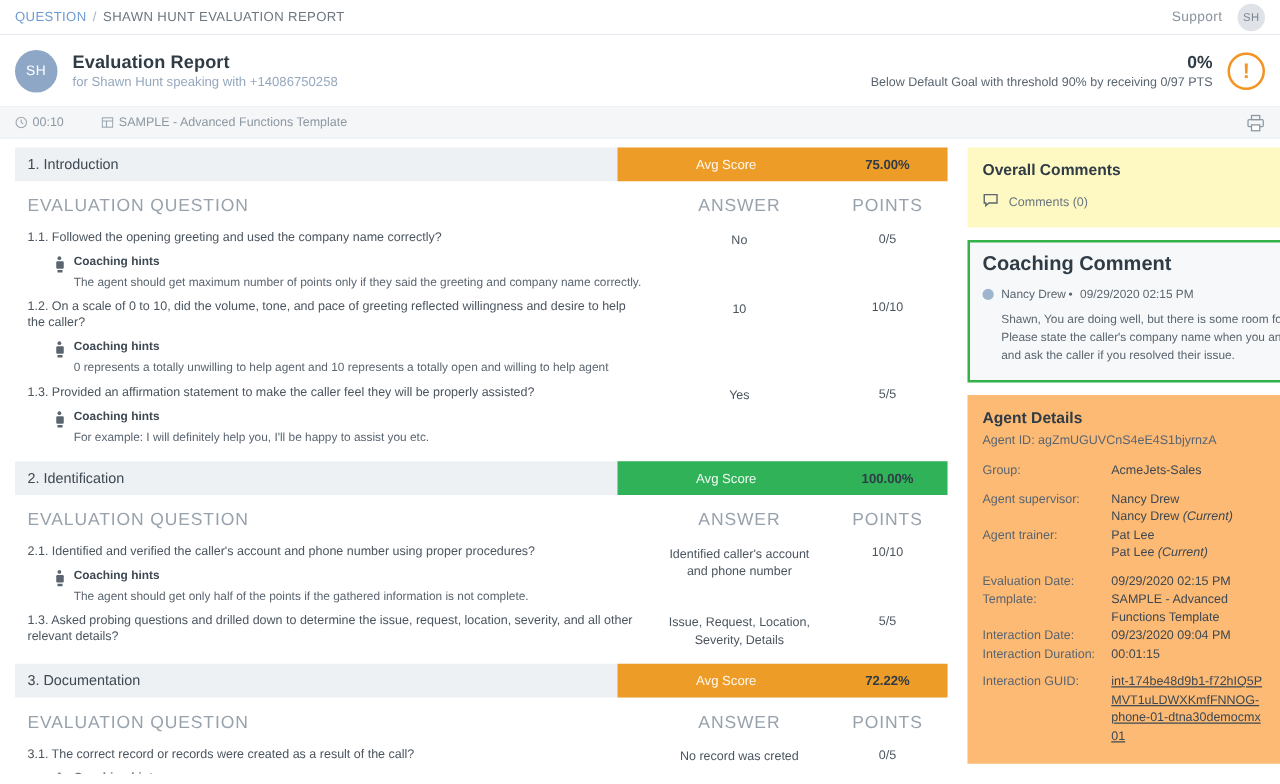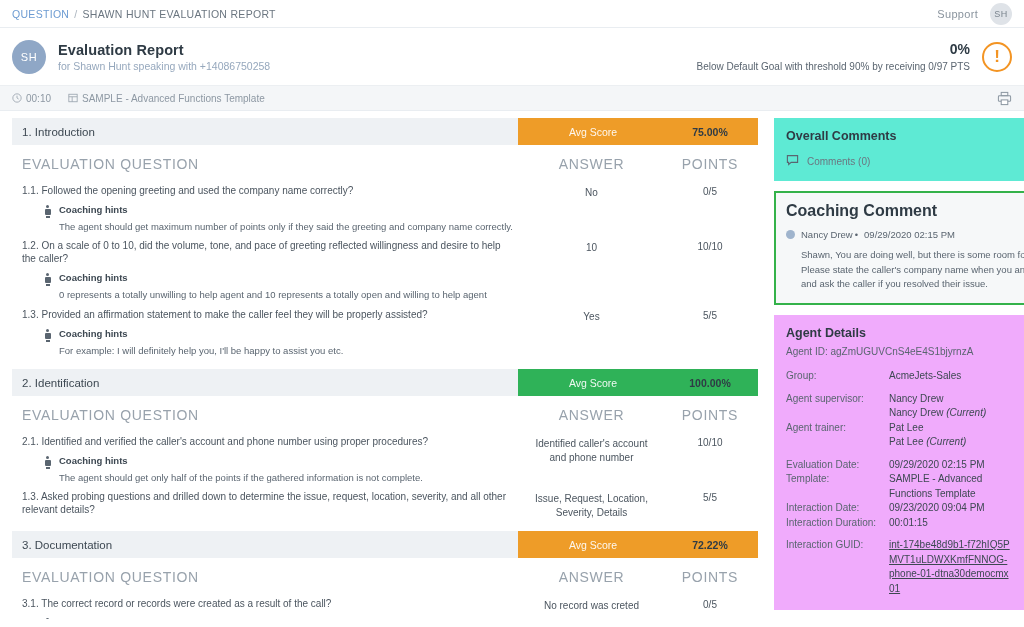--- a/index.html
+++ b/index.html
@@ -64,21 +64,21 @@
   }
 
   
   .meta-strip {
     height: 25px;
     background: #f4f6f8;
     display: flex; align-items: center;
     padding: 0 12px;
     font-size: 10px;
     color: #8d98a3;
-    gap: 7px;
+    gap: 20px;
     border-bottom: 1px solid #e9edf1;
   }
   .meta-strip .mi { display: flex; align-items: center; gap: 4px; }
   .meta-strip svg { display: block; }
   .print-btn { margin-left: auto; display: flex; align-items: center; }
 
   
   .split { display: flex; height: 508px; }
   .left-col {
     width: 768px;
@@ -99,21 +99,21 @@
     height: 27px;
     background: #eef1f4;
     margin: 0 10px 0 12px;
   }
   .sec-title {
     flex: 1; display: flex; align-items: center;
     padding-left: 10px;
     font-size: 11.5px; color: #3d4852;
   }
   .sec-score {
-    width: 240px;
+    width: 264px;
     display: flex; align-items: center;
     color: #fff;
     font-size: 10.5px;
     justify-content: center;
   }
   .sec-score .lbl { flex: 1; text-align: center; padding-left: 6px; opacity: .92; }
   .sec-score .val { width: 96px; text-align: center; font-weight: 700; color: #2f3b45; }
 
   .col-head {
     display: flex;
@@ -146,21 +146,21 @@
     width: 7px; flex: 0 0 7px; margin-top: 1px;
     display: flex; flex-direction: column; align-items: center; gap: 1px;
   }
   .bulb i { display: block; background: #5a6570; }
   .bulb i:nth-child(1) { width: 3px; height: 3px; border-radius: 50%; }
   .bulb i:nth-child(2) { width: 6px; height: 6px; border-radius: 1px; }
   .bulb i:nth-child(3) { width: 4px; height: 2px; }
   .sec-gap { height: 12px; }
 
   
-  .card { background: #5eead4; padding: 11px 12px 12px; }
+  .card { background: #fef9c3; padding: 11px 12px 12px; }
   .card-title { font-size: 12.5px; color: #2f3b45; font-weight: 600; }
   .comments-line {
     display: flex; align-items: center; gap: 8px;
     margin-top: 11px; font-size: 10px; color: #6b7680;
   }
   .coach-card {
     border: 2px solid #34b24a;
     background: #f6f8f9;
     margin-top: 10px;
     padding: 9px 10px 11px 10px;
@@ -173,21 +173,21 @@
   }
   .coach-dot {
     width: 9px; height: 9px; border-radius: 50%;
     background: #9fb4cd; flex: 0 0 9px;
   }
   .coach-body {
     margin: 8px 0 0 15px; font-size: 9.5px; color: #5a6570;
     line-height: 1.55; white-space: nowrap;
   }
 
-  .card2 { background: #f0abfc; margin-top: 10px; padding: 11px 12px 14px; }
+  .card2 { background: #fdba74; margin-top: 10px; padding: 11px 12px 14px; }
   .agent-id { font-size: 10px; color: #5a6570; margin-top: 6px; }
   .det-table { margin-top: 12px; width: 100%; }
   .det-table .r { display: flex; font-size: 10px; line-height: 1.45; }
   .det-table .k { width: 103px; flex: 0 0 103px; color: #5a6570; }
   .det-table .v { color: #3d4852; }
   .det-table .v i { font-style: italic; }
   .det-table .spacer { height: 8px; }
   .guid { color: #5b8bc9; word-break: break-all; }
 
   .card3 { background: #f6f8f9; margin-top: 10px; padding: 11px 12px 0; position: relative; }

